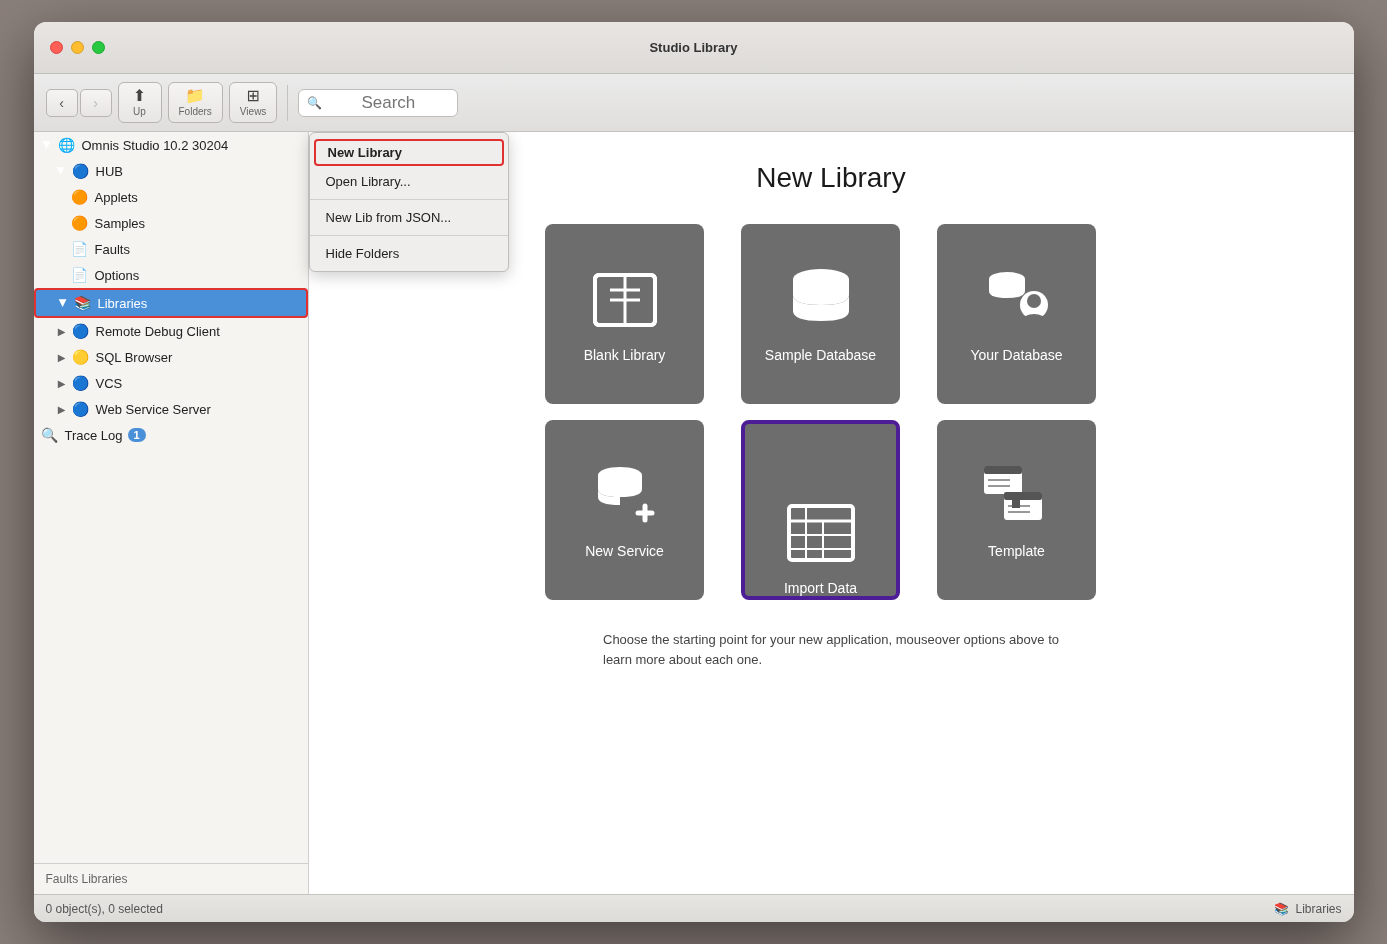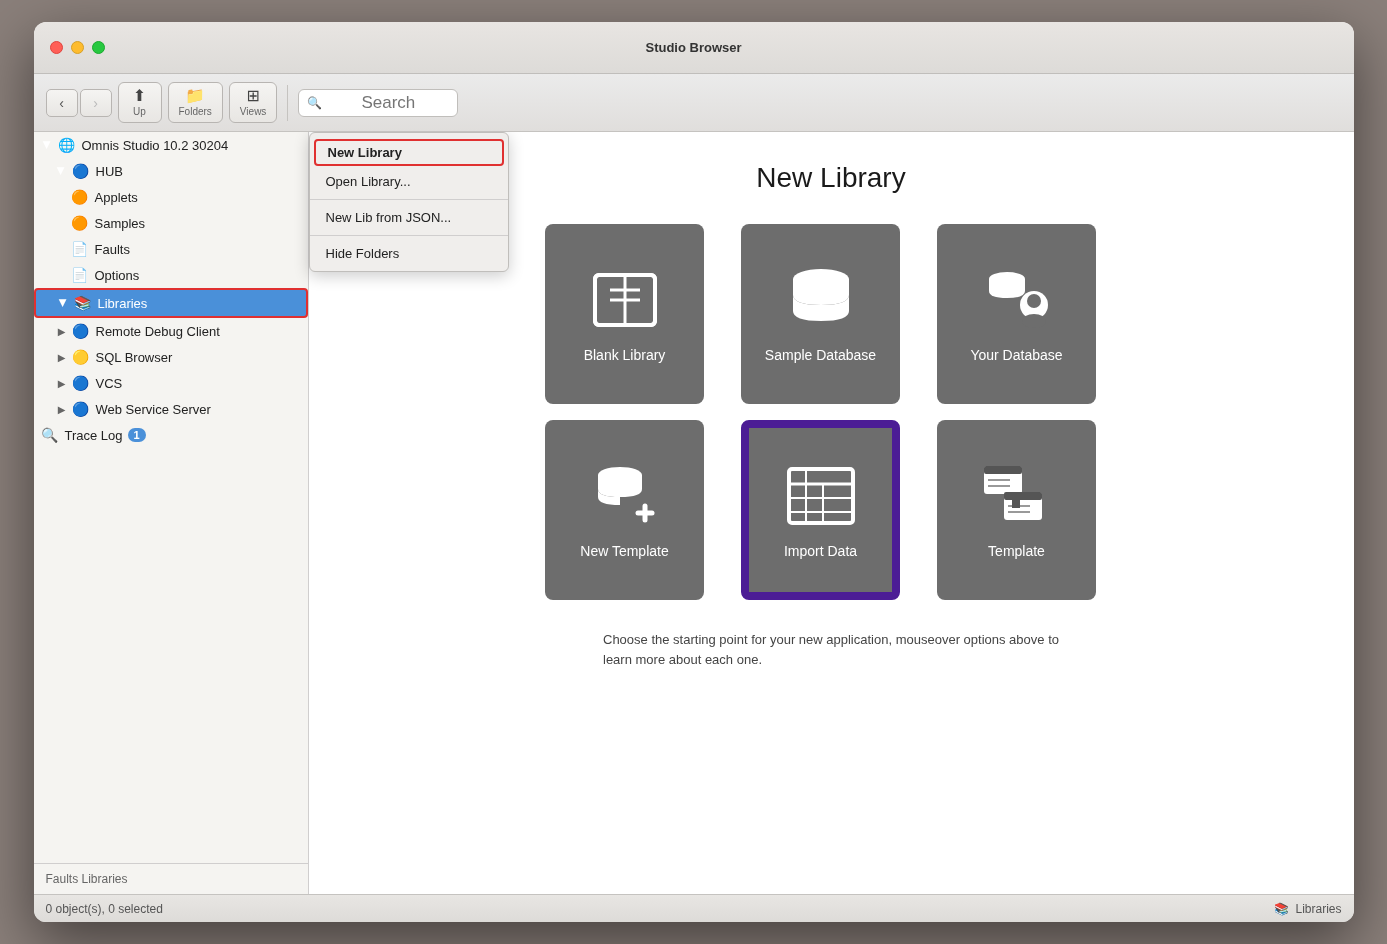--- a/index.html
+++ b/index.html
@@ -264,21 +264,22 @@
       border-radius: 8px;
       display: flex;
       flex-direction: column;
       align-items: center;
       justify-content: center;
       gap: 12px;
       cursor: pointer;
       transition: background 0.15s;
     }
     .card.highlighted {
-      border: 8px solid #4c1d95;
+      border: 4px solid #4c1d95;
+      justify-content: flex-end;
     }
     .card-icon {
       width: 80px;
       height: 70px;
       display: flex;
       align-items: center;
       justify-content: center;
     }
     .card-label {
       font-size: 14px;
@@ -320,21 +321,21 @@
 <body>
 
 <div class="window">
 
   <div class="titlebar">
     <div class="traffic-lights">
       <div class="traffic-light close"></div>
       <div class="traffic-light minimize"></div>
       <div class="traffic-light maximize"></div>
     </div>
-    <div class="titlebar-title">Studio Browser</div>
+    <div class="titlebar-title">Studio Library</div>
   </div>
 
   <div class="toolbar">
     <div class="toolbar-nav">
       <div class="nav-btn">‹</div>
       <div class="nav-btn disabled">›</div>
     </div>
     <div class="toolbar-btn">
       <div class="toolbar-btn-icon">⬆</div>
       <div class="toolbar-btn-label">Up</div>
@@ -496,21 +497,21 @@
             <div class="card">
               <div class="card-icon icon-new-db">
                 <svg width="70" height="70" viewBox="0 0 70 70">
                   <ellipse cx="30" cy="14" rx="22" ry="8" fill="white"></ellipse>
                   <path d="M8 14 L8 28 Q8 36 30 36 Q52 36 52 28 L52 14" fill="white"></path>
                   <path d="M8 28 L8 36 Q8 44 30 44 L30 36 Q8 36 8 28Z" fill="white"></path>
                   <line x1="48" y1="52" x2="62" y2="52" stroke="white" stroke-width="5" stroke-linecap="round"></line>
                   <line x1="55" y1="45" x2="55" y2="59" stroke="white" stroke-width="5" stroke-linecap="round"></line>
                 </svg>
               </div>
-              <div class="card-label">New Template</div>
+              <div class="card-label">New Service</div>
             </div>
 
             <div class="card highlighted">
               <div class="card-icon icon-import-data">
                 <svg width="70" height="60" viewBox="0 0 70 60">
                   <rect x="3" y="3" width="64" height="54" rx="3" fill="none" stroke="white" stroke-width="4"></rect>
                   <line x1="3" y1="18" x2="67" y2="18" stroke="white" stroke-width="3"></line>
                   <line x1="20" y1="3" x2="20" y2="57" stroke="white" stroke-width="2"></line>
                   <line x1="37" y1="18" x2="37" y2="57" stroke="white" stroke-width="2"></line>
                   <line x1="3" y1="32" x2="67" y2="32" stroke="white" stroke-width="2"></line>

